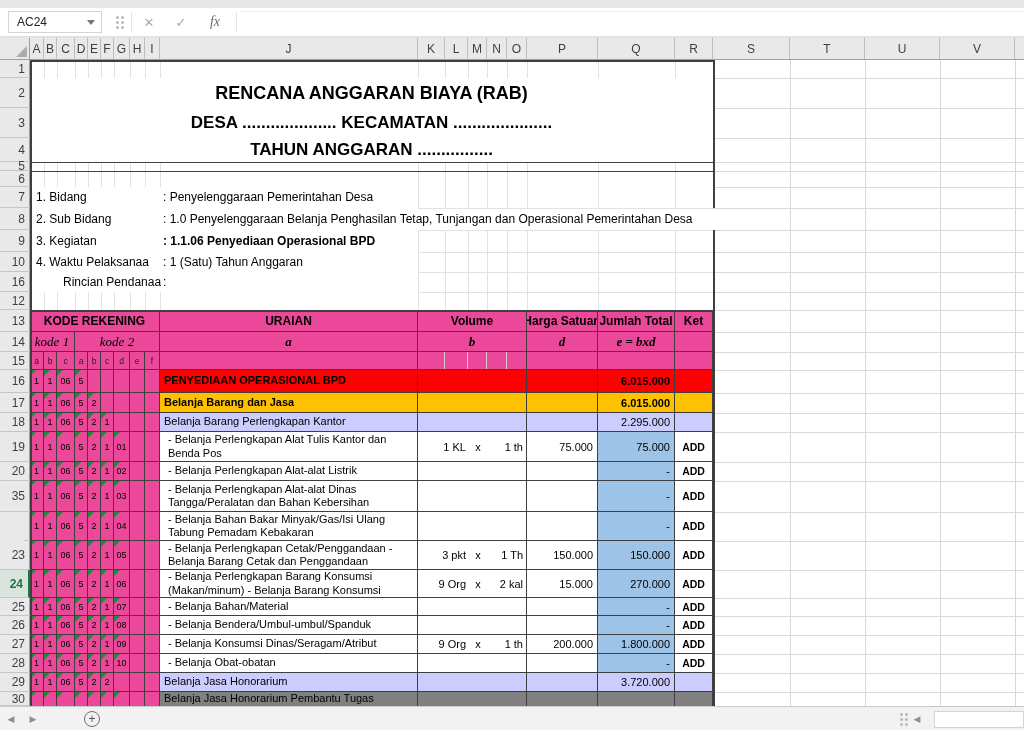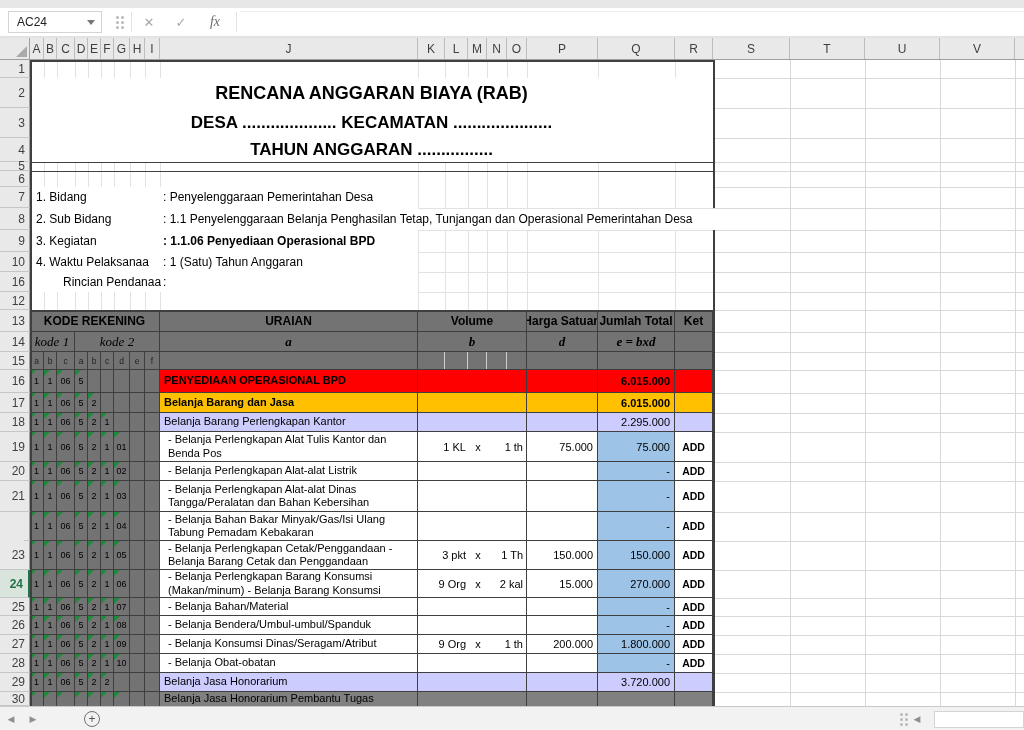--- a/index.html
+++ b/index.html
@@ -38,21 +38,21 @@
   #sheet { position:absolute; left:0; top:60px; width:1024px; height:646px; overflow:hidden; background:#fff; }
   #rowheaders { position:absolute; left:0; top:0; width:30px; height:646px; background:#E9E9E9; border-right:1px solid #9F9F9F; }
   .rowhdr { position:absolute; left:0; width:30px; display:flex; align-items:center; justify-content:flex-end;
     padding-right:5px; font-size:12px; color:#3F3F3F; border-bottom:1px solid #C6C6C6; }
   .rowhdr.active { background:#D9E4DC; color:#217346; font-weight:bold; border-right:2px solid #217346; }
 
   .gl { position:absolute; background:#D9D9D9; }
   .glf { position:absolute; background:#E2E2E2; }
   .bl { position:absolute; background:#3F3F3F; }
 
-  .trow { position:absolute; left:30px; width:683px; display:flex; border-bottom:1px solid #3F3F3F; background:#737373; }
+  .trow { position:absolute; left:30px; width:683px; display:flex; border-bottom:1px solid #3F3F3F; background:#ec4899; }
   .tcell { flex:none; position:relative; display:flex; align-items:center; overflow:hidden; border-right:1px solid #3F3F3F; }
   .tcell.nb { border-right:1px solid #CFCFCF; }
   .tcell.center { justify-content:center; }
   .tcell.right { justify-content:flex-end; }
   .tri-g { position:absolute; left:0; top:0; width:0; height:0;
     border-top:6px solid #1E8A3C; border-right:6px solid transparent; }
   .codetxt { width:100%; text-align:center; font-size:9px; color:#000; }
   .uraian { font-size:11px; line-height:1.22; padding:1px 2px 1px 4px; color:#000; }
   .volwrap { display:flex; width:100%; align-items:center; font-size:11px; color:#000; }
   .num { font-size:11px; color:#000; padding-right:4px; }
@@ -146,21 +146,21 @@
         <div class="rowhdr" style="top: 212px; height: 20px;">16</div>
         <div class="rowhdr" style="top: 232px; height: 18px;">12</div>
         <div class="rowhdr" style="top: 250px; height: 22px;">13</div>
         <div class="rowhdr" style="top: 272px; height: 20px;">14</div>
         <div class="rowhdr" style="top: 292px; height: 18px;">15</div>
         <div class="rowhdr" style="top: 310px; height: 23px;">16</div>
         <div class="rowhdr" style="top: 333px; height: 20px;">17</div>
         <div class="rowhdr" style="top: 353px; height: 19px;">18</div>
         <div class="rowhdr" style="top: 372px; height: 30px;">19</div>
         <div class="rowhdr" style="top: 402px; height: 19px;">20</div>
-        <div class="rowhdr" style="top: 421px; height: 31px;">21</div>
+        <div class="rowhdr" style="top: 421px; height: 31px;">35</div>
         <div class="rowhdr" style="top: 452px; height: 29px; margin-left: 24px;">22</div>
         <div class="rowhdr" style="top: 481px; height: 29px;">23</div>
         <div class="rowhdr active" style="top: 510px; height: 28px;">24</div>
         <div class="rowhdr" style="top: 538px; height: 18px;">25</div>
         <div class="rowhdr" style="top: 556px; height: 19px;">26</div>
         <div class="rowhdr" style="top: 575px; height: 19px;">27</div>
         <div class="rowhdr" style="top: 594px; height: 19px;">28</div>
         <div class="rowhdr" style="top: 613px; height: 19px;">29</div>
         <div class="rowhdr" style="top: 632px; height: 14px;">30</div>
       </div>
@@ -302,21 +302,21 @@
       <div class="glf" style="left: 418px; top: 170px; width: 295px; height: 1px;"></div>
       <div class="glf" style="left: 418px; top: 192px; width: 295px; height: 1px;"></div>
       <div class="glf" style="left: 418px; top: 212px; width: 295px; height: 1px;"></div>
       <div class="glf" style="left: 418px; top: 232px; width: 295px; height: 1px;"></div>
       <div class="titleline" style="top: 18px; height: 30px; line-height: 30px; font-size: 18px;">RENCANA ANGGARAN BIAYA (RAB)</div>
       <div class="titleline" style="top: 48px; height: 30px; line-height: 30px; font-size: 17px;">DESA .................... KECAMATAN .....................</div>
       <div class="titleline" style="top: 78px; height: 24px; line-height: 24px; font-size: 17px;">TAHUN ANGGARAN ................</div>
       <div class="infolabel" style="left: 36px; top: 127px; height: 21px; line-height: 21px; max-width: 127px; overflow: hidden;">1. Bidang</div>
       <div class="infoval" style="left: 163px; top: 127px; height: 21px; line-height: 21px;">: Penyelenggaraan Pemerintahan Desa</div>
       <div class="infolabel" style="left: 36px; top: 148px; height: 22px; line-height: 22px; max-width: 127px; overflow: hidden;">2. Sub Bidang</div>
-      <div class="infoval" style="left: 163px; top: 148px; height: 22px; line-height: 22px;">: 1.1 Penyelenggaraan Belanja Penghasilan Tetap, Tunjangan dan Operasional Pemerintahan Desa</div>
+      <div class="infoval" style="left: 163px; top: 148px; height: 22px; line-height: 22px;">: 1.0 Penyelenggaraan Belanja Penghasilan Tetap, Tunjangan dan Operasional Pemerintahan Desa</div>
       <div class="infolabel" style="left: 36px; top: 170px; height: 22px; line-height: 22px; max-width: 127px; overflow: hidden;">3. Kegiatan</div>
       <div class="infoval" style="left: 163px; top: 170px; height: 22px; line-height: 22px; font-weight: bold;">: 1.1.06 Penyediaan Operasional BPD</div>
       <div class="infolabel" style="left: 36px; top: 192px; height: 20px; line-height: 20px; max-width: 127px; overflow: hidden;">4. Waktu Pelaksanaa</div>
       <div class="infoval" style="left: 163px; top: 192px; height: 20px; line-height: 20px;">: 1 (Satu) Tahun Anggaran</div>
       <div class="infolabel" style="left: 63px; top: 212px; height: 20px; line-height: 20px; max-width: 100px; overflow: hidden;">Rincian Pendanaa</div>
       <div class="infoval" style="left: 163px; top: 212px; height: 20px; line-height: 20px;">:</div>
       <div class="trow" style="top: 250px; height: 22px;">
         <div class="tcell center" style="width: 130px;">
           <span class="hdr13">KODE REKENING</span>
         </div>

